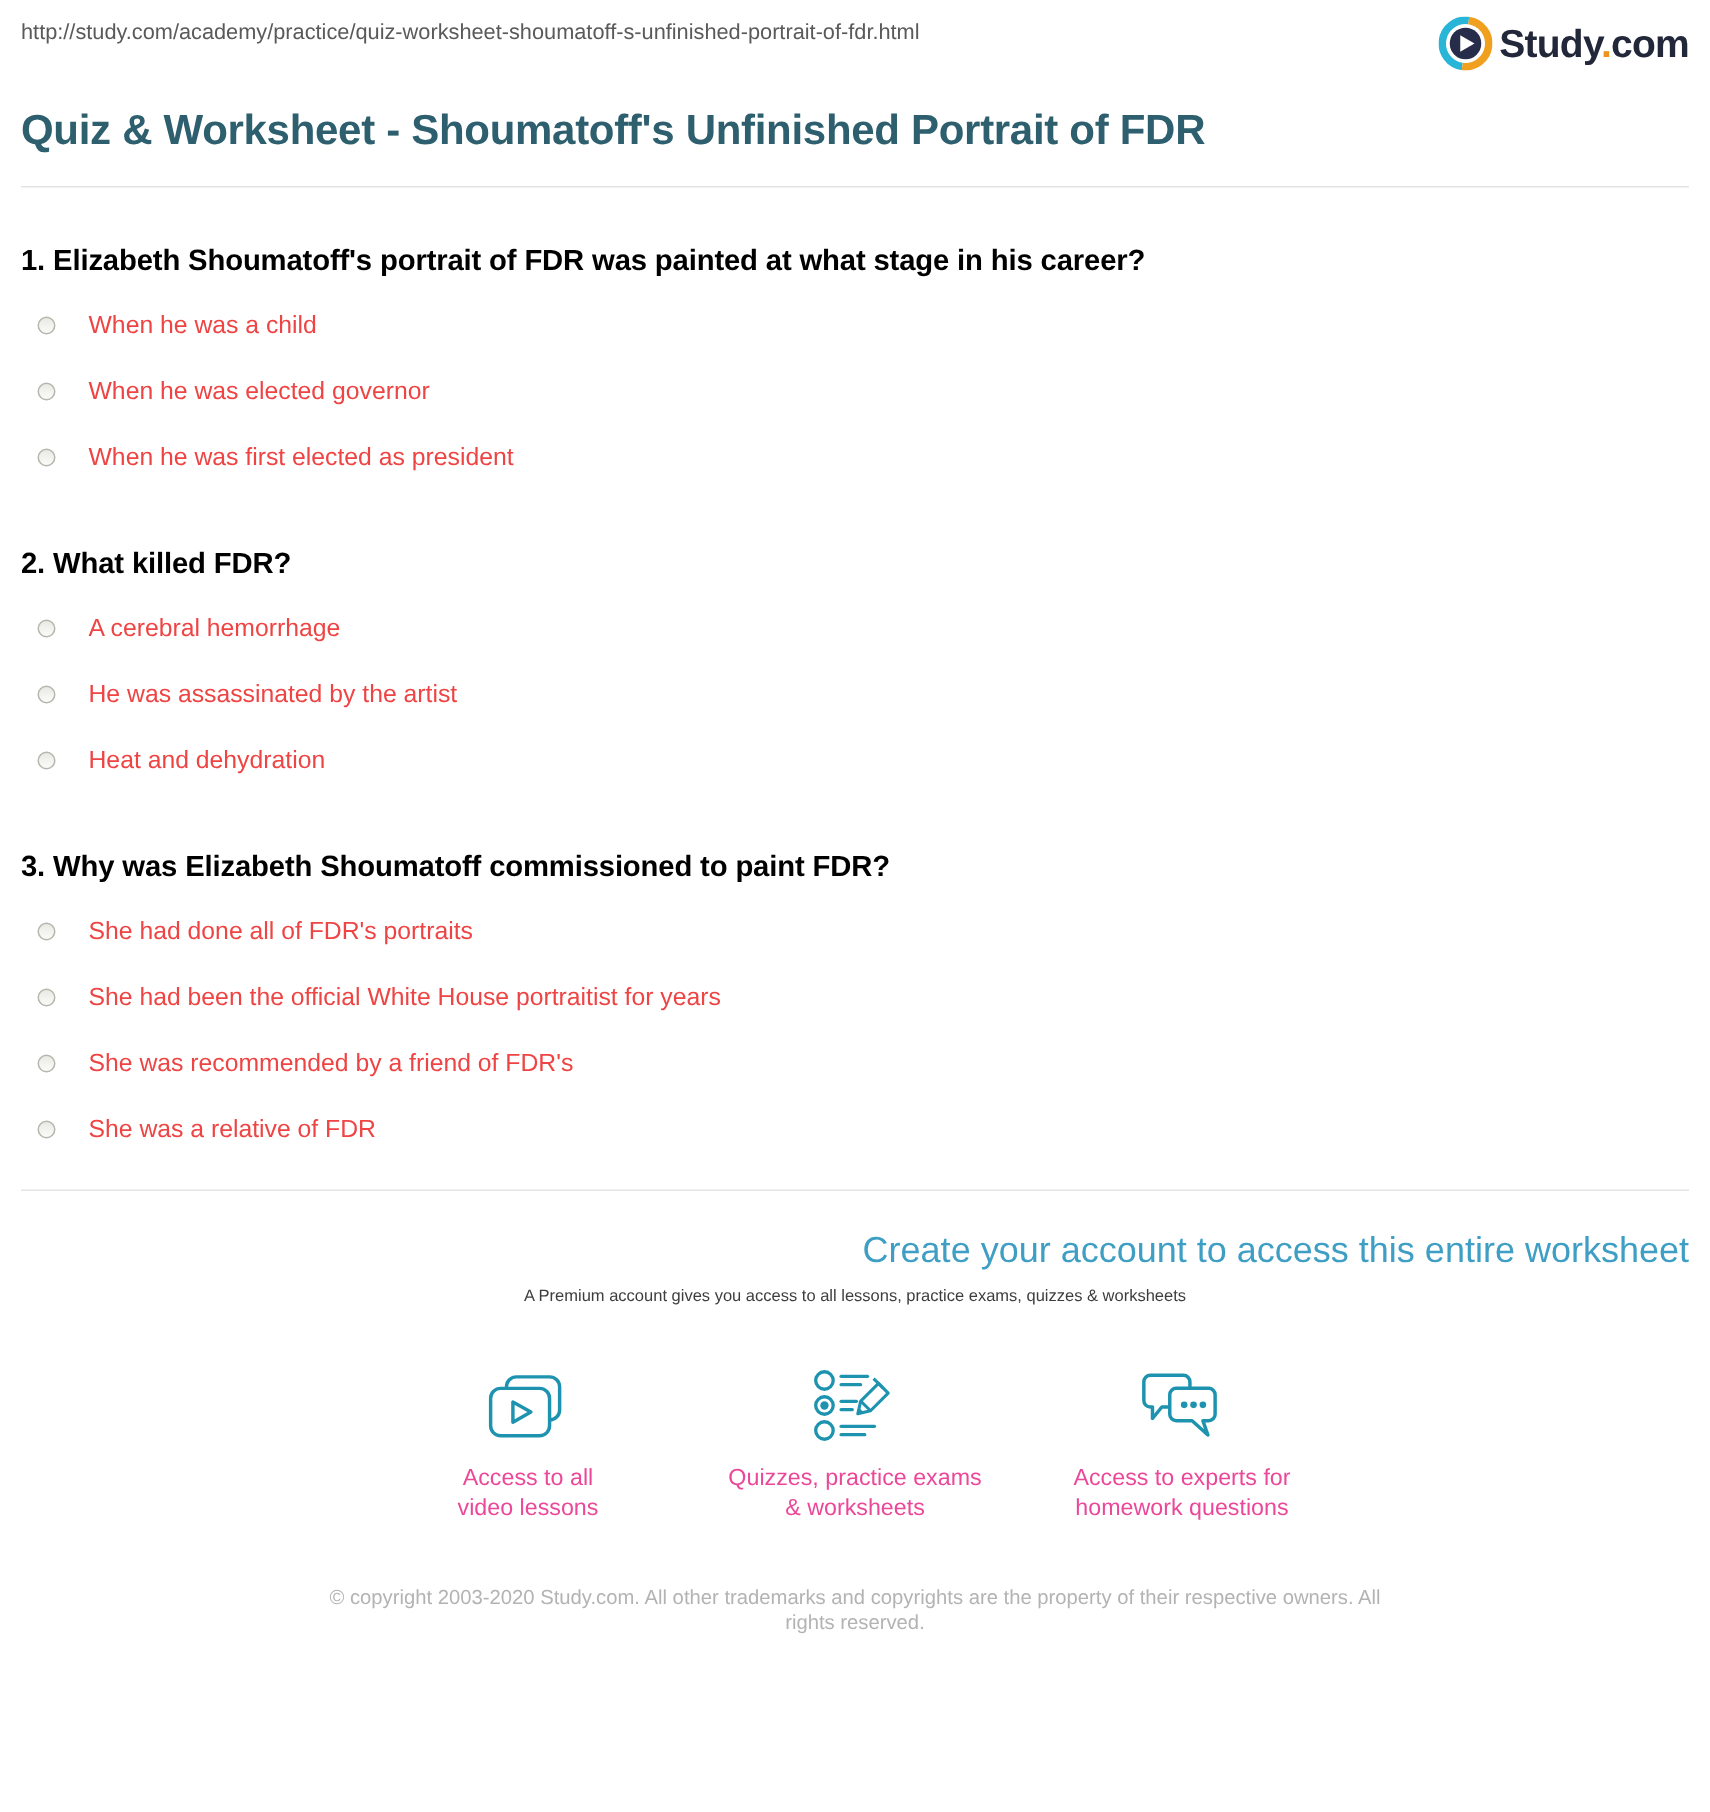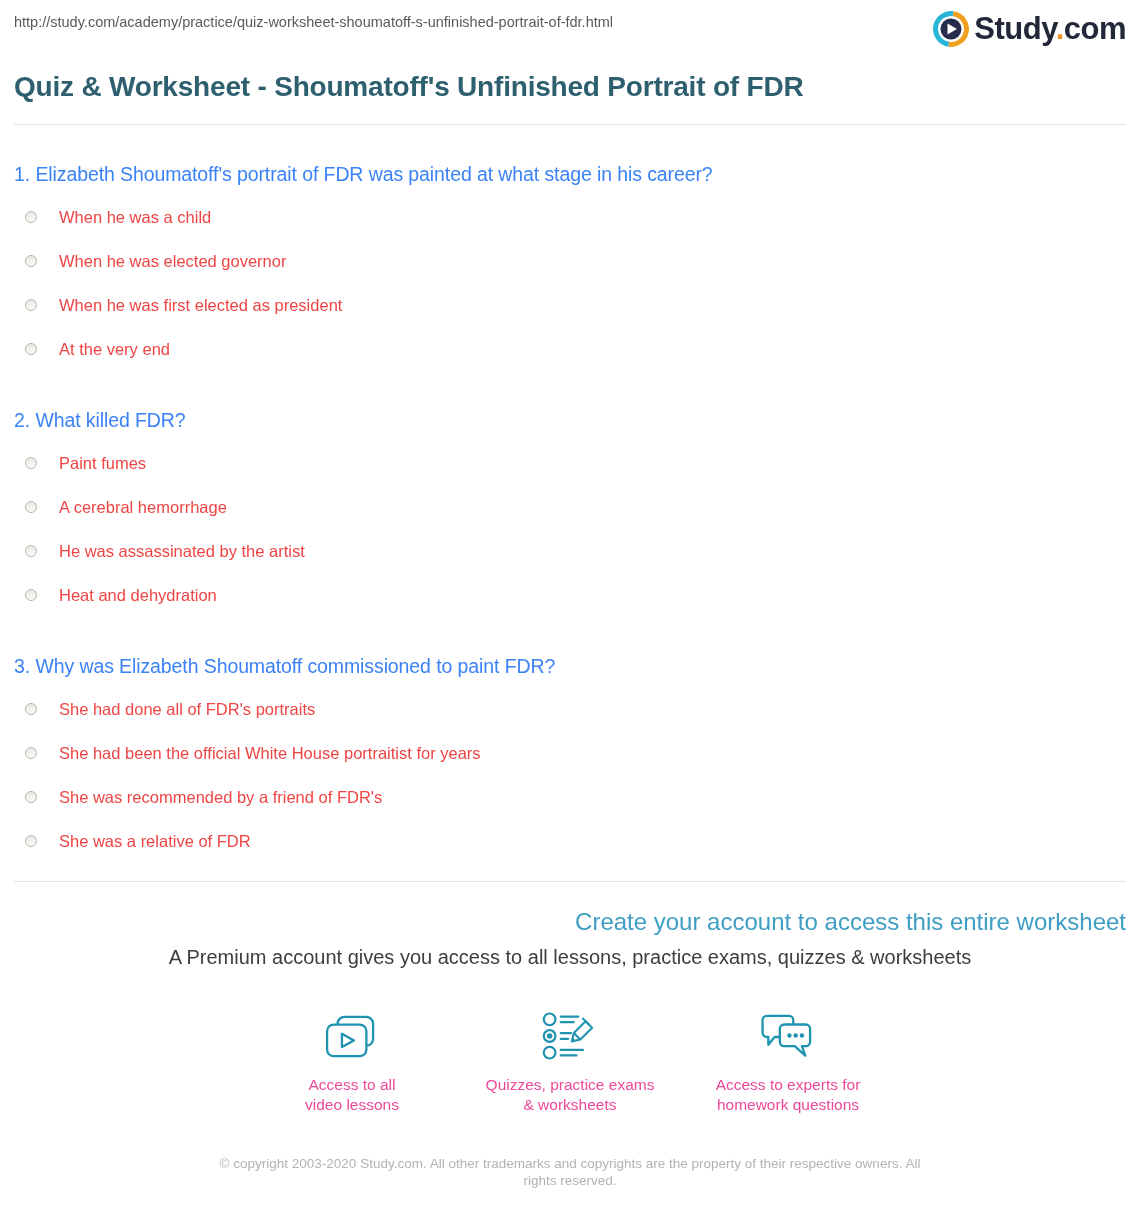--- a/index.html
+++ b/index.html
@@ -18,21 +18,21 @@
     align-items: flex-start;
     padding-top: 11px;
   }
   .url-text {
     font-size: 14.5px;
     color: #5a5a5a;
     padding-top: 3px;
   }
   .logo { display: flex; align-items: center; gap: 5px; cursor: pointer; }
   .logo-word {
-    font-size: 31px;
+    font-size: 26px;
     font-weight: bold;
     color: #23273a;
     letter-spacing: -0.5px;
     line-height: 36px;
   }
   .logo-word .dot { color: #f0921e; }
 
   
   h1.page-title {
     margin-top: 20px;
@@ -46,22 +46,22 @@
   hr.rule {
     border: none;
     border-top: 1px solid #e4e4e4;
     margin-top: 18px;
   }
 
   
   .question { margin-top: 38px; }
   .question h2 {
     font-size: 19.5px;
-    font-weight: normal;
-    color: #3b82f6;
+    font-weight: bold;
+    color: #000000;
     letter-spacing: -0.1px;
   }
   .options { list-style: none; margin-top: 9px; }
   .option {
     display: flex;
     align-items: center;
     padding: 11px 0;
     cursor: pointer;
   }
   .radio {
@@ -85,21 +85,21 @@
   .promo-heading {
     margin-top: 26px;
     font-size: 24px;
     font-weight: normal;
     color: #3e9ec4;
     cursor: pointer;
     text-align: right;
   }
   .promo-sub {
     margin-top: 10px;
-    font-size: 20px;
+    font-size: 11px;
     color: #3d3d3d;
   }
   .features {
     margin-top: 40px;
     display: flex;
     justify-content: center;
   }
   .feature {
     width: 218px;
     text-align: center;
@@ -157,34 +157,26 @@
         <span class="option-label">When he was a child</span>
       </li>
       <li class="option">
         <span class="radio"></span>
         <span class="option-label">When he was elected governor</span>
       </li>
       <li class="option">
         <span class="radio"></span>
         <span class="option-label">When he was first elected as president</span>
       </li>
-      <li class="option">
-        <span class="radio"></span>
-        <span class="option-label">At the very end</span>
-      </li>
     </ul>
   </div>
 
   <div class="question">
     <h2>2. What killed FDR?</h2>
     <ul class="options">
-      <li class="option">
-        <span class="radio"></span>
-        <span class="option-label">Paint fumes</span>
-      </li>
       <li class="option">
         <span class="radio"></span>
         <span class="option-label">A cerebral hemorrhage</span>
       </li>
       <li class="option">
         <span class="radio"></span>
         <span class="option-label">He was assassinated by the artist</span>
       </li>
       <li class="option">
         <span class="radio"></span>

